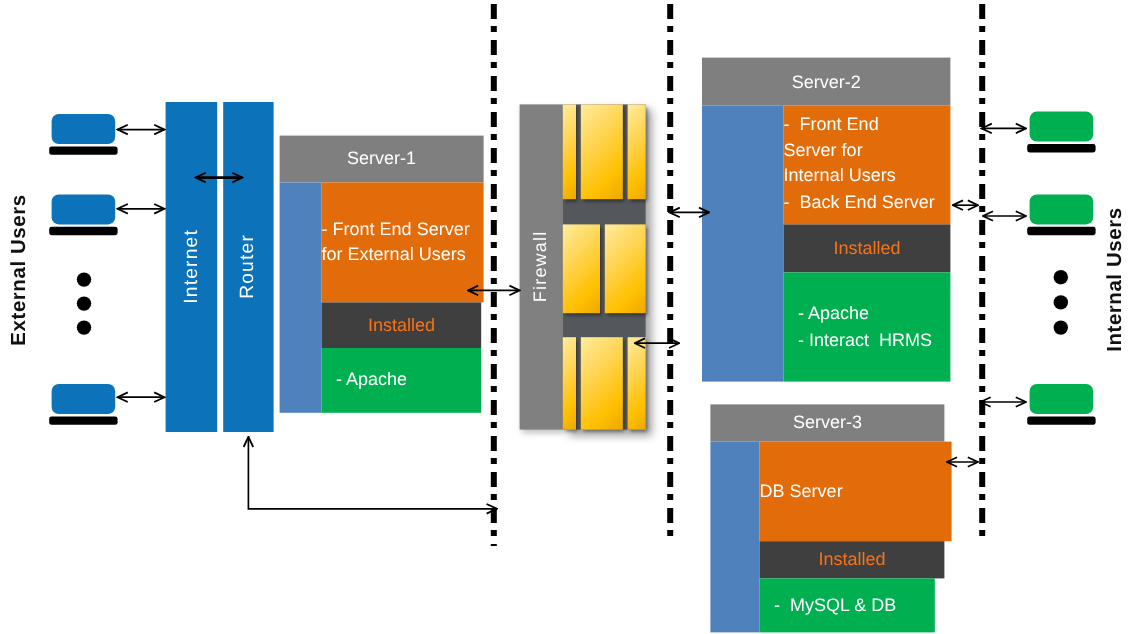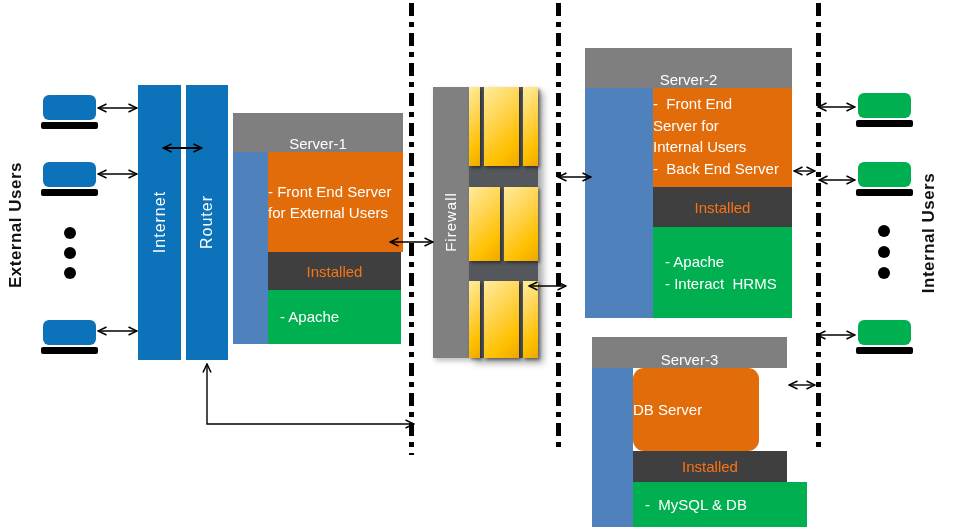--- a/index.html
+++ b/index.html
@@ -17,21 +17,21 @@
   .laptop.ext .screen{background:var(--user-external,#0C72B9);}
   .laptop.int .screen{background:var(--user-internal,#00B050);}
   .laptop .base{position:absolute;left:0;top:27px;width:57px;height:7px;background:#000;border-radius:2px;}
   .dot{position:absolute;width:12px;height:12px;border-radius:50%;background:#000;}
   
   .netbar{position:absolute;top:85px;height:275px;background:var(--bar-blue,#0C72B9);}
   
   .dashline{position:absolute;top:3px;width:5px;
     background-image:repeating-linear-gradient(to bottom,#000 0 13px,transparent 13px 19px,#000 19px 24px,transparent 24px 30px);}
   
-  .hdr{position:absolute;background:var(--header-gray,#7F7F7F);color:#fff;display:flex;align-items:flex-end;justify-content:center;font-size:15px;}
+  .hdr{position:absolute;background:var(--header-gray,#7F7F7F);color:#fff;display:flex;align-items:center;justify-content:center;font-size:15px;}
   .sidep{position:absolute;background:var(--server-panel-blue,#4F81BD);}
   .role{position:absolute;background:var(--server-role-orange,#E36C0A);color:#fff;font-size:15px;line-height:21.5px;
     display:flex;flex-direction:column;justify-content:center;box-sizing:border-box;}
   .role.toptext{justify-content:flex-start;padding-top:5px;}
   .installed{position:absolute;background:var(--installed-dark,#3F3F3F);color:#f97316;display:flex;align-items:center;justify-content:center;font-size:15px;}
   .software{position:absolute;background:var(--software-green,#00B050);color:#fff;font-size:15px;line-height:21.5px;
     display:flex;flex-direction:column;justify-content:center;padding-left:12px;box-sizing:border-box;}
   .ln{white-space:pre;}
   
   .fw-bar{position:absolute;left:433px;top:87px;width:36px;height:271px;background:#808080;box-shadow:2px 3px 5px rgba(0,0,0,.25);}
@@ -150,27 +150,27 @@
       <div class="ln">- Apache</div>
       <div class="ln">- Interact  HRMS</div>
     </div>
   </div>
 
   <div>
     <div class="hdr" style="left:592px;top:337px;width:195px;height:31px;">
       <span>Server-3</span>
     </div>
     <div class="sidep" style="left:592px;top:368px;width:41px;height:159px;"></div>
-    <div class="role" style="left:633px;top:368px;width:126px;height:83px;border-radius:11px;">
+    <div class="role" style="left:633px;top:368px;width:160px;height:83px;">
       <div class="ln">DB Server</div>
     </div>
     <div class="installed" style="left:633px;top:451px;width:154px;height:31px;">
       <span>Installed</span>
     </div>
-    <div class="software" style="left:633px;top:482px;width:174px;height:45px;">
+    <div class="software" style="left:633px;top:482px;width:146px;height:45px;">
       <div class="ln">-  MySQL &amp; DB</div>
     </div>
   </div>
 
   <svg id="arrows" width="954" height="528">
     <defs>
       <marker id="ah" viewBox="0 0 11 11" markerWidth="11" markerHeight="11" refX="10" refY="5.5" orient="auto-start-reverse" markerUnits="userSpaceOnUse">
         <path d="M1.5,1.5 L10,5.5 L1.5,9.5" fill="none" stroke="#000" stroke-width="1.5"></path>
       </marker>
     </defs>

